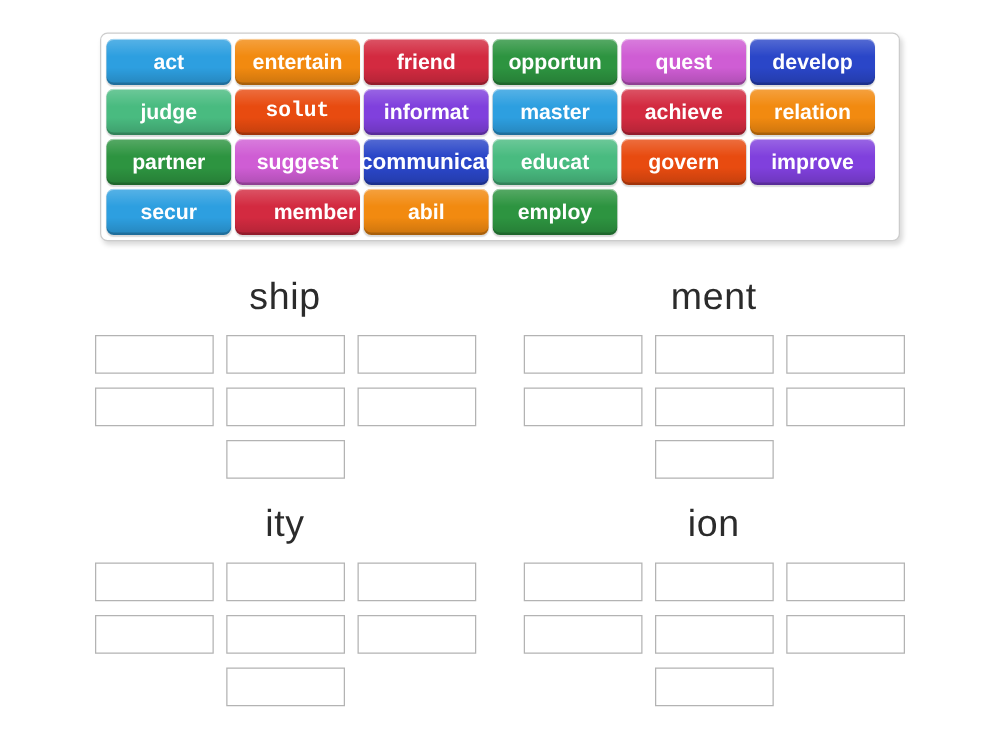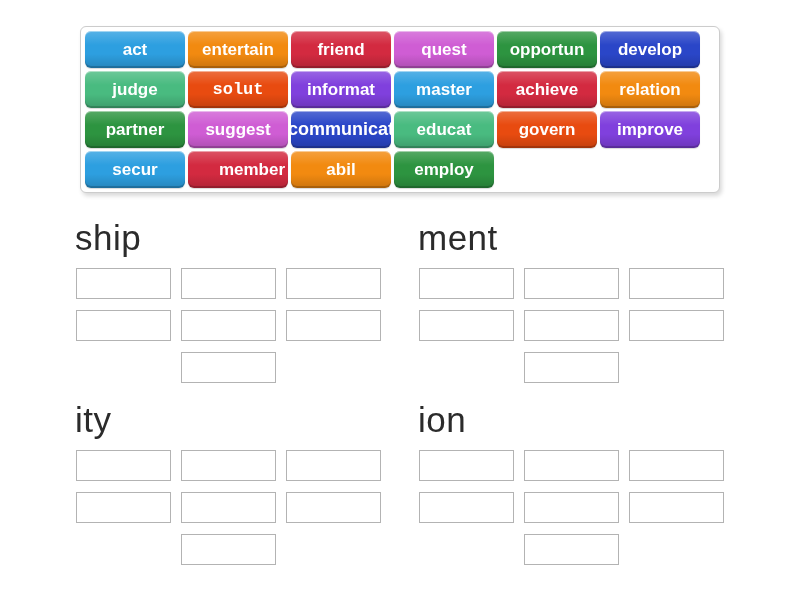--- a/index.html
+++ b/index.html
@@ -24,21 +24,21 @@
   }
 
   
   .groups {
     position: absolute; left: 75px; top: 222px;
     display: grid; grid-template-columns: 306px 306px;
     column-gap: 37px; row-gap: 21px;
   }
   .group { width: 306px; }
   .group-title {
-    text-align: left; font-size: 35px; color: #2b2b2b;
+    text-align: center; font-size: 30px; color: #2b2b2b;
     line-height: 32px; height: 32px; margin-bottom: 14px;
     letter-spacing: 0.5px;
   }
   .slots {
     display: grid; grid-template-columns: repeat(3, 95px);
     gap: 11px 10px; justify-content: center;
   }
   .slot {
     width: 95px; height: 31px; background: #fff;
     border: 1px solid #b3b3b3;
@@ -46,22 +46,22 @@
   .slot.center { grid-column: 2; }
 </style>
 </head>
 <body>
 
 <div class="tray">
   <div class="tiles" id="tiles">
       <div class="tile" style="background-color: rgb(45, 159, 224);">act</div>
       <div class="tile" style="background-color: rgb(242, 138, 16);">entertain</div>
       <div class="tile" style="background-color: rgb(211, 42, 64);">friend</div>
+      <div class="tile" style="background-color: rgb(45, 148, 64);">opportun</div>
       <div class="tile" style="background-color: rgb(207, 93, 212);">quest</div>
-      <div class="tile" style="background-color: rgb(45, 148, 64);">opportun</div>
       <div class="tile" style="background-color: rgb(42, 70, 200);">develop</div>
       <div class="tile" style="background-color: rgb(73, 187, 128);">judge</div>
       <div class="tile" style="background-color: rgb(232, 75, 16); font-family: Liberation Mono, monospace;">solut</div>
       <div class="tile" style="background-color: rgb(128, 64, 221);">informat</div>
       <div class="tile" style="background-color: rgb(45, 159, 224);">master</div>
       <div class="tile" style="background-color: rgb(211, 42, 64);">achieve</div>
       <div class="tile" style="background-color: rgb(242, 138, 16);">relation</div>
       <div class="tile" style="background-color: rgb(45, 148, 64);">partner</div>
       <div class="tile" style="background-color: rgb(207, 93, 212);">suggest</div>
       <div class="tile" style="background-color: rgb(42, 70, 200); font-size: 18px;">communicat</div>

